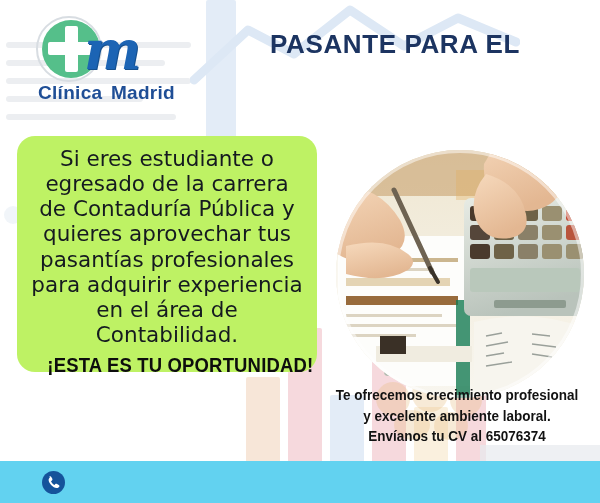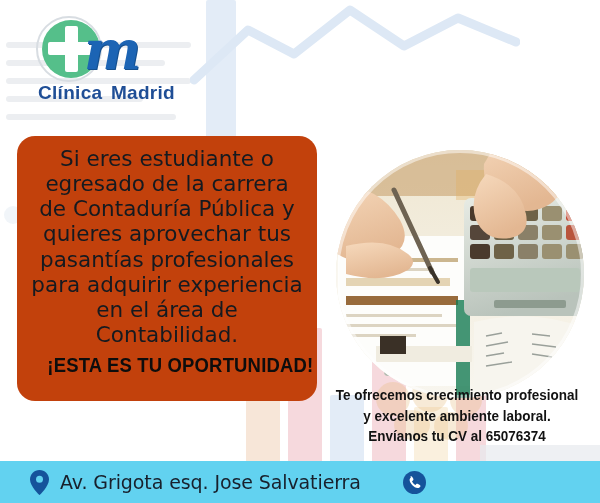--- a/index.html
+++ b/index.html
@@ -78,22 +78,22 @@
     color:#1c3461;
     font-weight:bold;
     font-size:26px;
     line-height:1.28;
     letter-spacing:.6px;
   }
   #headline .l2 { display:block; }
 
   
   #card {
-    position:absolute; left:17px; top:136px; width:300px; height:265px;
-    background:#c2410c;
+    position:absolute; left:17px; top:136px; width:300px; height:236px;
+    background:#bef264;
     border-radius:18px;
     padding:10px 14px 8px 14px;
     text-align:center;
   }
   #card-body {
     font-size:21.5px;
     line-height:1.17;
     color:#151a20;
     font-family:"DejaVu Sans", sans-serif;
   }
@@ -196,20 +196,21 @@
   <div id="logo">
     <div class="logo-ring"></div>
     <div class="logo-circle"></div>
     <div class="logo-cross-v"></div>
     <div class="logo-cross-h"></div>
     <div class="logo-m">m</div>
     <div class="logo-name">Clínica  Madrid</div>
   </div>
 
   <h1 id="headline">
+    <span class="l1">PASANTE PARA EL</span>
   </h1>
 
   <div id="card">
     <p id="card-body">Si eres estudiante o egresado de la carrera de Contaduría Pública y quieres aprovechar tus pasantías profesionales para adquirir experiencia en el área de Contabilidad.</p>
     <p id="card-cta">¡ESTA ES TU OPORTUNIDAD!</p>
   </div>
 
   <div id="photo">
     <svg viewBox="0 0 248 248" preserveAspectRatio="xMidYMid slice">
       <defs>
@@ -294,29 +295,20 @@
   </div>
 
   <div id="promo">
     <span>Te ofrecemos crecimiento profesional</span>
     <span>y excelente ambiente laboral.</span>
     <span>Envíanos tu CV al 65076374</span>
   </div>
 
   <div id="footer">
 
-    <div id="footer-addr">
-      <span class="f-ico">
-        <svg width="19" height="25" viewBox="0 0 19 25" aria-hidden="true">
-          <path d="M9.5 0C4.25 0 0 4.2 0 9.4c0 6.9 9.5 15.6 9.5 15.6S19 16.3 19 9.4C19 4.2 14.75 0 9.5 0z" fill="#15539b"></path>
-          <circle cx="9.5" cy="9.2" r="3.5" fill="#62d2f0"></circle>
-        </svg>
-      </span>
-      <span class="f-text">Av. Grigota esq. Jose Salvatierra</span>
-    </div>
 
     <div id="footer-phone">
       <span class="f-ico">
         <svg width="23" height="23" viewBox="0 0 23 23" aria-hidden="true">
           <circle cx="11.5" cy="11.5" r="11.5" fill="#15539b"></circle>
           <path d="M7.4 5.6c.7-.5 1.5-.3 1.9.4l1 1.8c.3.6.2 1.2-.3 1.6l-.7.5c-.2.2-.3.4-.2.7.4 1.1 1.6 2.5 2.8 3.2.3.2.6.1.8-.1l.6-.6c.5-.5 1.1-.5 1.7-.2l1.8 1c.7.4.9 1.3.4 1.9-.6.8-1.6 1.4-2.6 1.3-3.6-.3-7.6-4.3-8-8-.1-1.1.5-2.1 1.3-2.7z" fill="#ffffff"></path>
         </svg>
       </span>
     </div>
 

